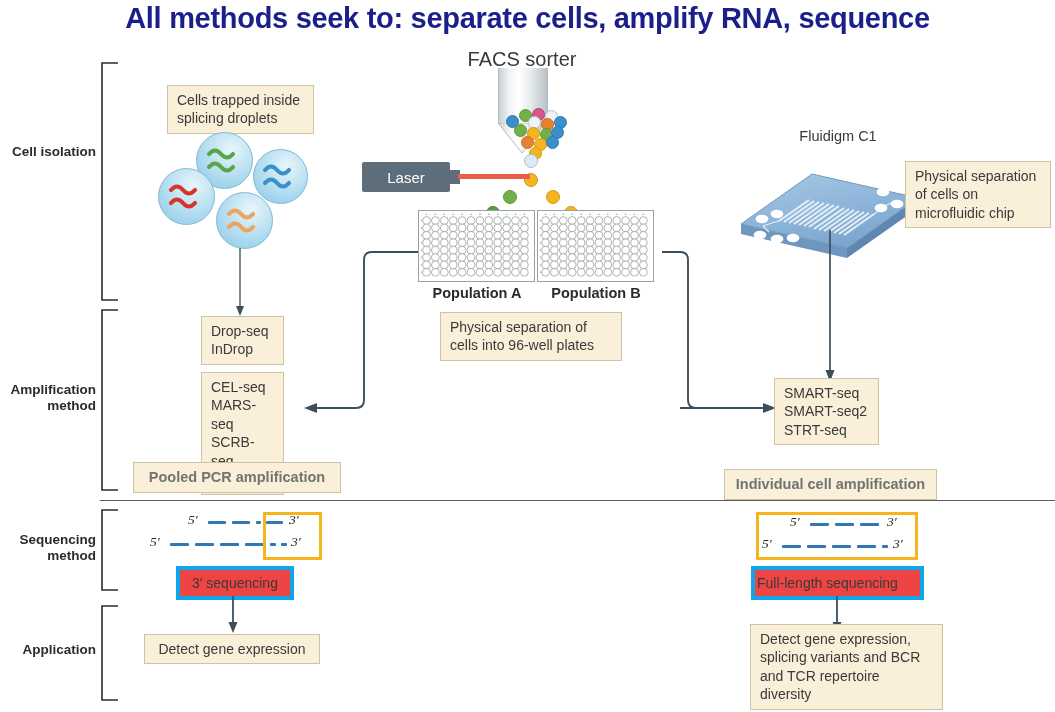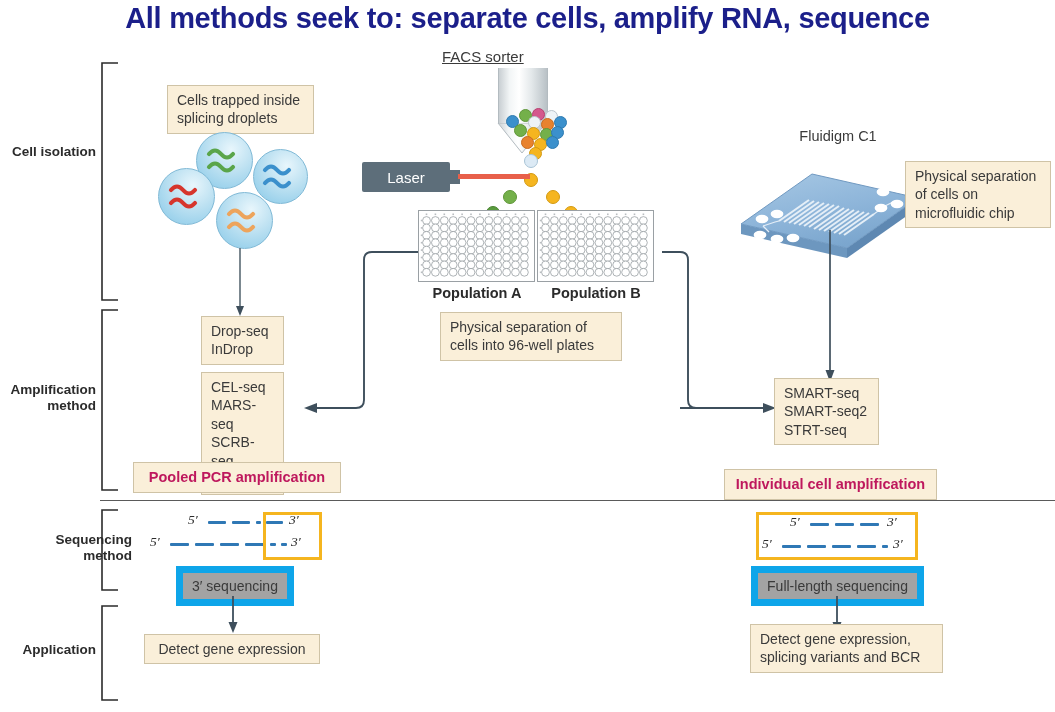--- a/index.html
+++ b/index.html
@@ -21,25 +21,25 @@
     font-size:13.5px; font-weight:bold; color:#2b2b2b;
     text-align:right; line-height:1.2;
   }
 
   
   .beige{
     background:#faefd9; border:1px solid #cfc3a6;
     font-size:14px; color:#3a3a3a; line-height:1.32;
     padding:5px 9px; box-sizing:border-box;
   }
-  .beige.bold{font-weight:bold;font-size:14.5px;color:#be185d;}
+  .beige.bold{font-weight:bold;font-size:14.5px;color:#737373;}
 
   
   .greybox{
-    background:#a3a3a3; border:7px solid #0ea5e9;
+    background:#ef4444; border:4px solid #0ea5e9;
     font-size:14px;color:#3a3a3a;padding:5px 2px;box-sizing:border-box;
   }
 
   
   .droplet{
     border-radius:50%;
     background:radial-gradient(circle at 62% 30%, #e8f6fc 0%, #bfe2f2 42%, #9ed3ec 75%, #8cc7e4 100%);
     border:1px solid #7fb9d6;
     box-sizing:border-box;
   }
@@ -95,21 +95,21 @@
   <path d="M118 606 L102 606 L102 700 L118 700" fill="none" stroke="#2b2b2b" stroke-width="1.6"></path>
 </svg>
 
 <div class="abs rowlabel" style="left:0;top:144px;width:96px;">Cell isolation</div>
 
 <div class="abs" style="left:0;top:382px;width:96px;">
   <div class="rowlabel">Amplification</div>
   <div class="rowlabel">method</div>
 </div>
 
-<div class="abs" style="left:0;top:532px;width:96px;padding-left:36px;">
+<div class="abs" style="left:0;top:532px;width:96px;">
   <div class="rowlabel">Sequencing</div>
   <div class="rowlabel">method</div>
 </div>
 
 <div class="abs rowlabel" style="left:0;top:642px;width:96px;">Application</div>
 
 <div class="abs beige" style="left:167px;top:85px;width:147px;">
   <div>Cells trapped inside</div>
   <div>splicing droplets</div>
 </div>
@@ -140,21 +140,21 @@
     <path d="M12 21 q6 -7 12 0 t12 0" fill="none" stroke="#eda45c" stroke-width="4.2" stroke-linecap="round"></path>
     <path d="M12 34 q6 -7 12 0 t12 0" fill="none" stroke="#eda45c" stroke-width="4.2" stroke-linecap="round"></path>
   </svg>
 </div>
 
 <svg class="abs" style="left:230px;top:248px;" width="20" height="72">
   <line x1="10" y1="0" x2="10" y2="60" stroke="#5a6a74" stroke-width="1.6"></line>
   <path d="M10 68 L6 58 L14 58 Z" fill="#3e4f5c"></path>
 </svg>
 
-<div class="abs" style="left:442px;top:48px;width:160px;text-align:left;font-size:15px;color:#3a3a3a;text-decoration:underline;">FACS sorter</div>
+<div class="abs" style="left:442px;top:48px;width:160px;text-align:center;font-size:20px;color:#3a3a3a;">FACS sorter</div>
 
 <div class="abs" id="nozzle-body" style="left:498px;top:68px;width:48px;height:56px;"></div>
 <svg class="abs" style="left:497px;top:123px;" width="50" height="32">
   <defs>
     <linearGradient id="nozgrad" x1="0" y1="0" x2="1" y2="0">
       <stop offset="0%" stop-color="#c9cfd3"></stop>
         <stop offset="22%" stop-color="#f2f5f6"></stop>
       <stop offset="42%" stop-color="#ffffff"></stop>
         <stop offset="68%" stop-color="#e3e8ea"></stop>
       <stop offset="100%" stop-color="#b9c1c6"></stop>
@@ -585,28 +585,29 @@
 
   <div class="abs tick" style="left:2px;top:22px;">5′</div>
   <div class="abs dash" style="left:22px;top:31px;width:19px;"></div>
   <div class="abs dash" style="left:47px;top:31px;width:19px;"></div>
   <div class="abs dash" style="left:72px;top:31px;width:19px;"></div>
   <div class="abs dash" style="left:97px;top:31px;width:19px;"></div>
   <div class="abs dash" style="left:122px;top:31px;width:6px;"></div>
   <div class="abs tick" style="left:133px;top:22px;">3′</div>
 </div>
 
-<div class="abs greybox" style="left:751px;top:566px;width:173px;text-align:center;">Full-length sequencing</div>
+<div class="abs greybox" style="left:751px;top:566px;width:173px;">Full-length sequencing</div>
 
 <svg class="abs" style="left:223px;top:596px;" width="20" height="40">
   <line x1="10" y1="0" x2="10" y2="28" stroke="#3e4f5c" stroke-width="1.8"></line>
   <path d="M10 37 L5.5 26 L14.5 26 Z" fill="#3e4f5c"></path>
 </svg>
 <div class="abs beige" style="left:144px;top:634px;width:176px;text-align:center;">Detect gene expression</div>
 
 <svg class="abs" style="left:827px;top:596px;" width="20" height="40">
   <line x1="10" y1="0" x2="10" y2="28" stroke="#3e4f5c" stroke-width="1.8"></line>
   <path d="M10 37 L5.5 26 L14.5 26 Z" fill="#3e4f5c"></path>
 </svg>
 <div class="abs beige" style="left:750px;top:624px;width:193px;">
   <div>Detect gene expression,</div>
   <div>splicing variants and BCR</div>
+  <div>and TCR repertoire diversity</div>
 </div>
 
 </body></html>

